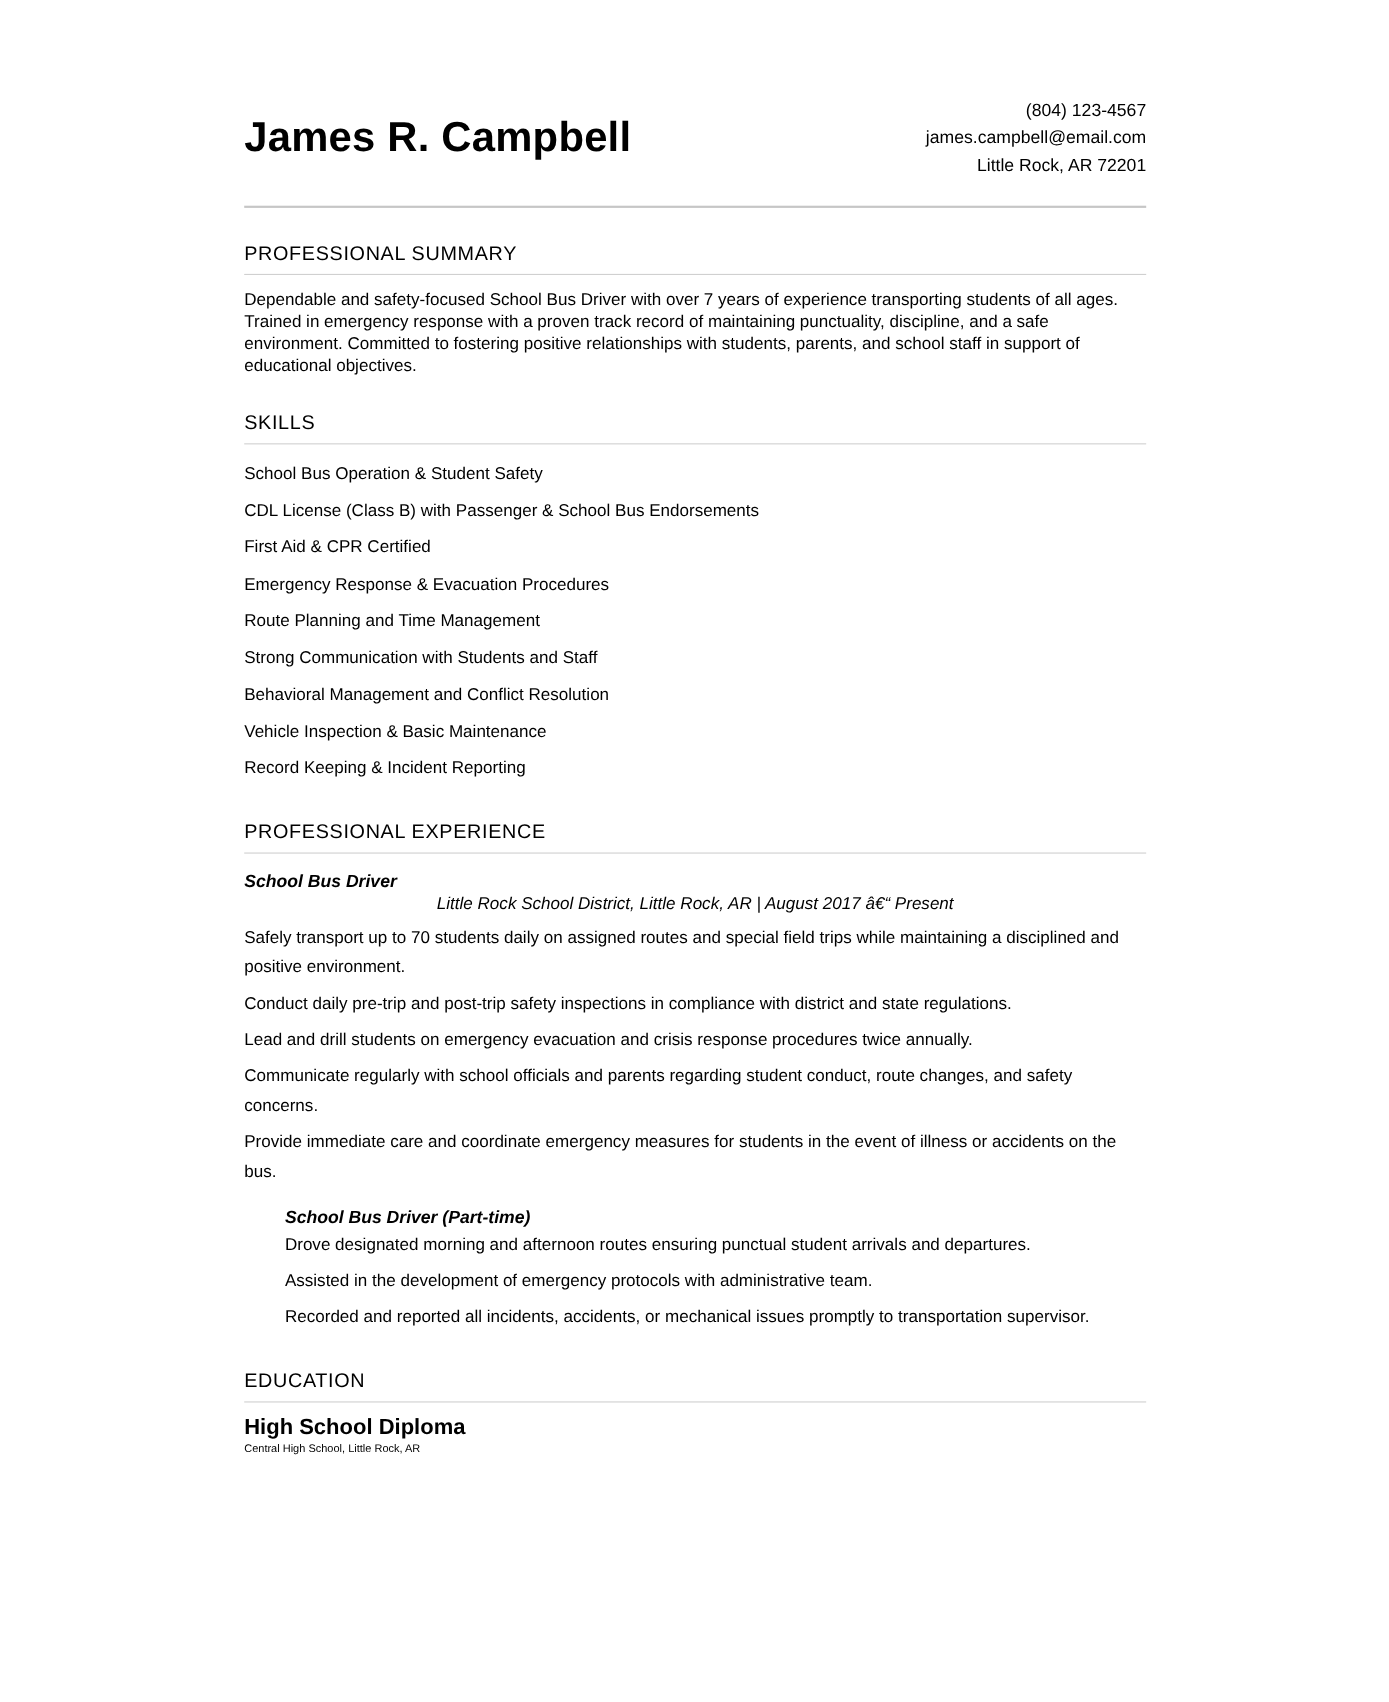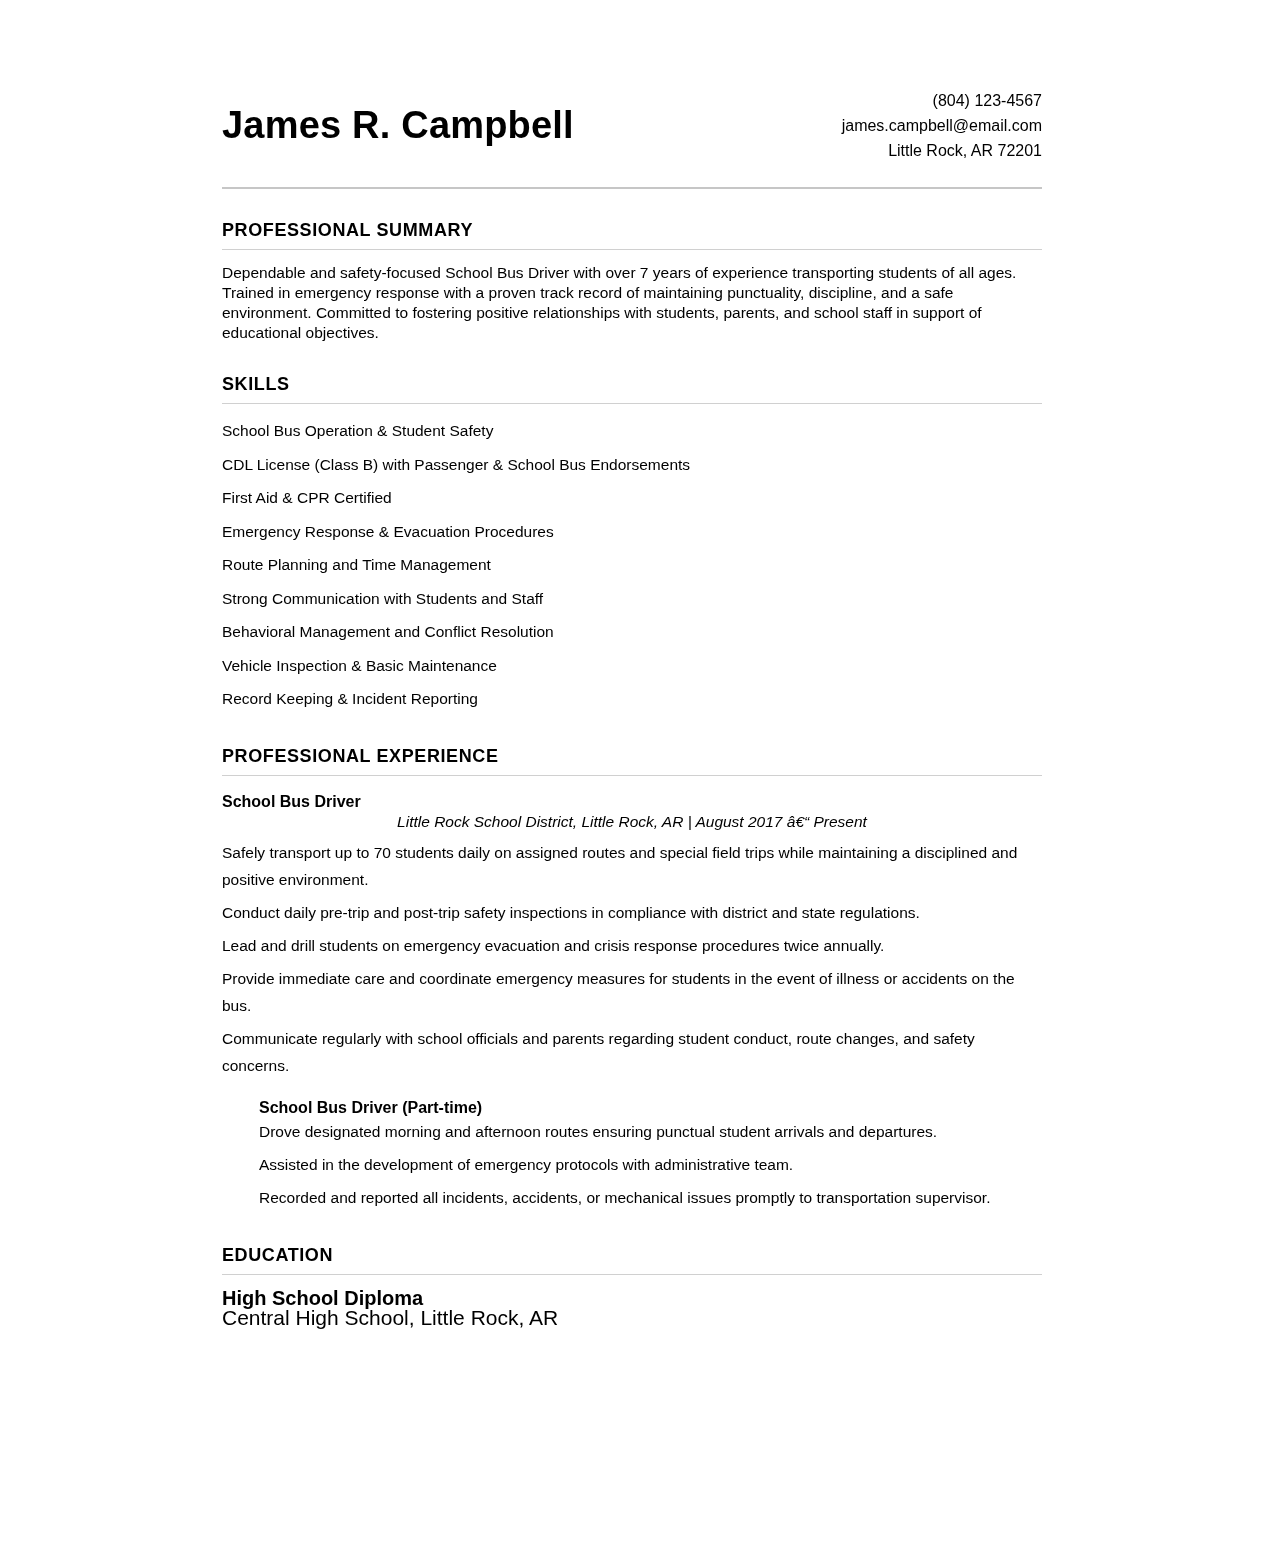--- a/index.html
+++ b/index.html
@@ -34,21 +34,21 @@
   }
   .header-rule {
     height: 2px;
     background: #c6c6c6;
     margin-top: 24px;
   }
   
   .section { margin-top: 31px; }
   .section h2 {
     font-size: 18px;
-    font-weight: bold;
+    font-weight: normal;
     letter-spacing: 0.6px;
     margin: 0;
     padding-bottom: 8px;
     border-bottom: 1px solid #d0d0d0;
   }
   
   .summary-text {
     margin: 13px 0 0;
     font-size: 15.5px;
     line-height: 20px;
@@ -66,20 +66,21 @@
   }
   
   .section-experience { margin-top: 37px; }
   .job { margin-top: 16px; }
   .job + .job { margin-top: 19px; margin-left: 37px; }
   .job-title {
     font-size: 16px;
     font-weight: bold;
     margin: 0;
     line-height: 20px;
+    font-style: italic;
   }
   .job-meta {
     font-style: italic;
     font-size: 15.5px;
     line-height: 20px;
     margin: 0 0 7px;
     text-align: center;
   }
   .job p {
     font-size: 15.5px;
@@ -88,21 +89,21 @@
   }
   
   .section-education { margin-top: 34px; }
   .degree {
     font-size: 20px;
     font-weight: bold;
     line-height: 19px;
     margin-top: 14px;
   }
   .school {
-    font-size: 21px;
+    font-size: 10px;
     line-height: 19px;
   }
 </style>
 </head>
 <body>
 
 <div class="page">
 
   <div class="header">
     <h1 class="name">James R. Campbell</h1>
@@ -136,22 +137,22 @@
 
   <section class="section section-experience">
     <h2>PROFESSIONAL EXPERIENCE</h2>
 
     <div class="job">
       <h3 class="job-title">School Bus Driver</h3>
       <div class="job-meta">Little Rock School District, Little Rock, AR | August 2017 â€“ Present</div>
       <p>Safely transport up to 70 students daily on assigned routes and special field trips while maintaining a disciplined and positive environment.</p>
       <p>Conduct daily pre-trip and post-trip safety inspections in compliance with district and state regulations.</p>
       <p>Lead and drill students on emergency evacuation and crisis response procedures twice annually.</p>
+      <p>Communicate regularly with school officials and parents regarding student conduct, route changes, and safety concerns.</p>
       <p>Provide immediate care and coordinate emergency measures for students in the event of illness or accidents on the bus.</p>
-      <p>Communicate regularly with school officials and parents regarding student conduct, route changes, and safety concerns.</p>
     </div>
 
     <div class="job">
       <h3 class="job-title">School Bus Driver (Part-time)</h3>
       <p>Drove designated morning and afternoon routes ensuring punctual student arrivals and departures.</p>
       <p>Assisted in the development of emergency protocols with administrative team.</p>
       <p>Recorded and reported all incidents, accidents, or mechanical issues promptly to transportation supervisor.</p>
     </div>
   </section>
 

